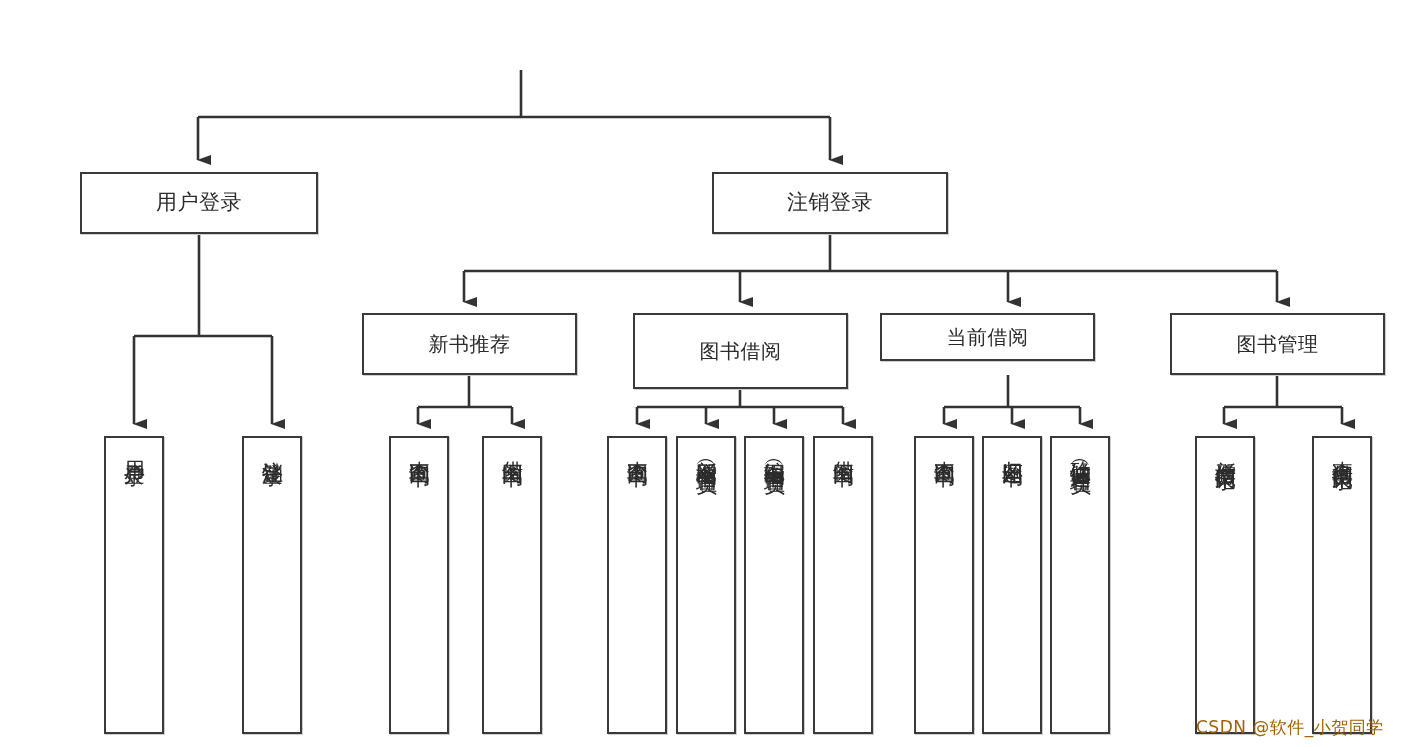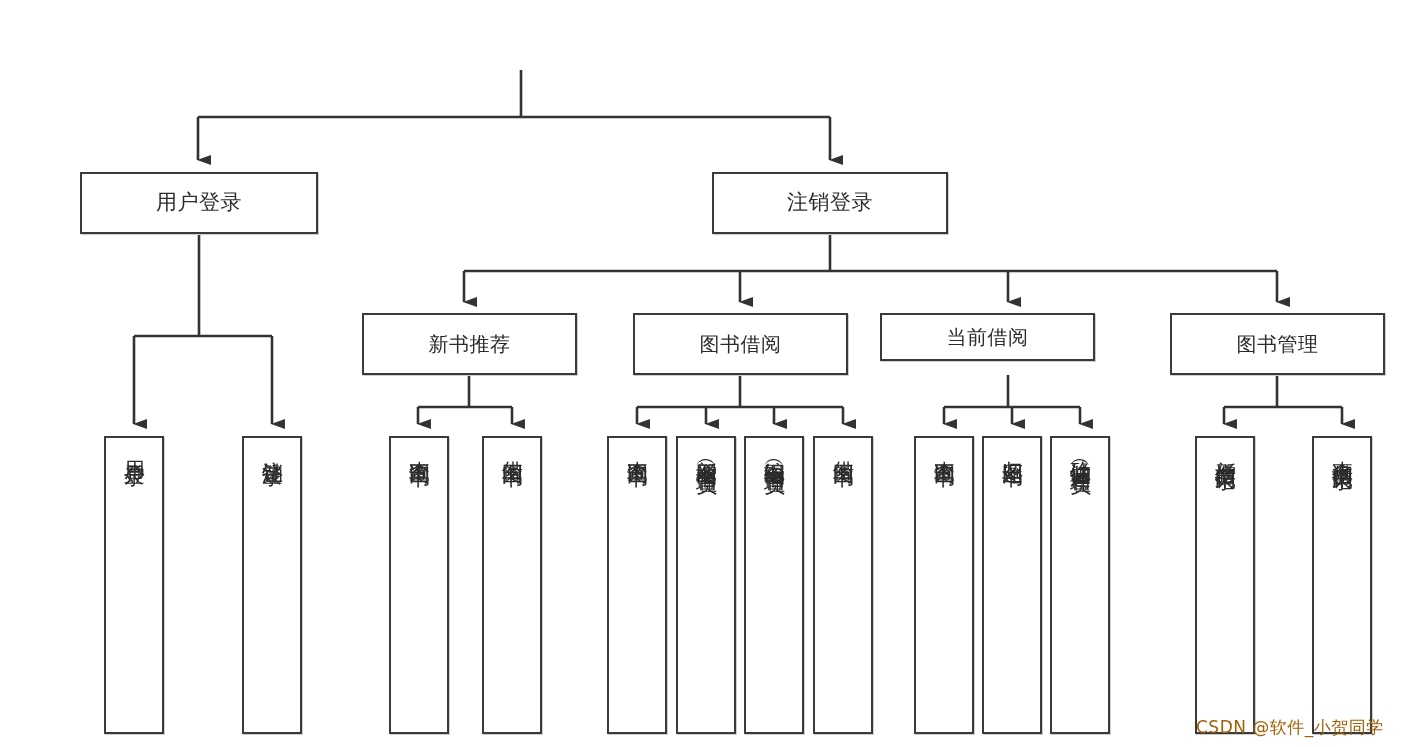--- a/index.html
+++ b/index.html
@@ -118,21 +118,21 @@
   <div class="node h-node lvl1" style="left:80px;top:172px;width:238px;height:62px;">
     <span class="lbl">用户登录</span>
   </div>
   <div class="node h-node lvl1" style="left:712px;top:172px;width:236px;height:62px;">
     <span class="lbl">注销登录</span>
   </div>
 
   <div class="node h-node lvl2" style="left:362px;top:313px;width:215px;height:62px;">
     <span class="lbl">新书推荐</span>
   </div>
-  <div class="node h-node lvl2" style="left:633px;top:313px;width:215px;height:62px;">
+  <div class="node h-node lvl2" style="left:633px;top:313px;width:215px;height:76px;">
     <span class="lbl">图书借阅</span>
   </div>
   <div class="node h-node lvl2" style="left:880px;top:313px;width:215px;height:48px;">
     <span class="lbl">当前借阅</span>
   </div>
   <div class="node h-node lvl2" style="left:1170px;top:313px;width:215px;height:62px;">
     <span class="lbl">图书管理</span>
   </div>
 
   <div class="node v-node" style="left:104px;top:436px;width:60px;height:298px;">

